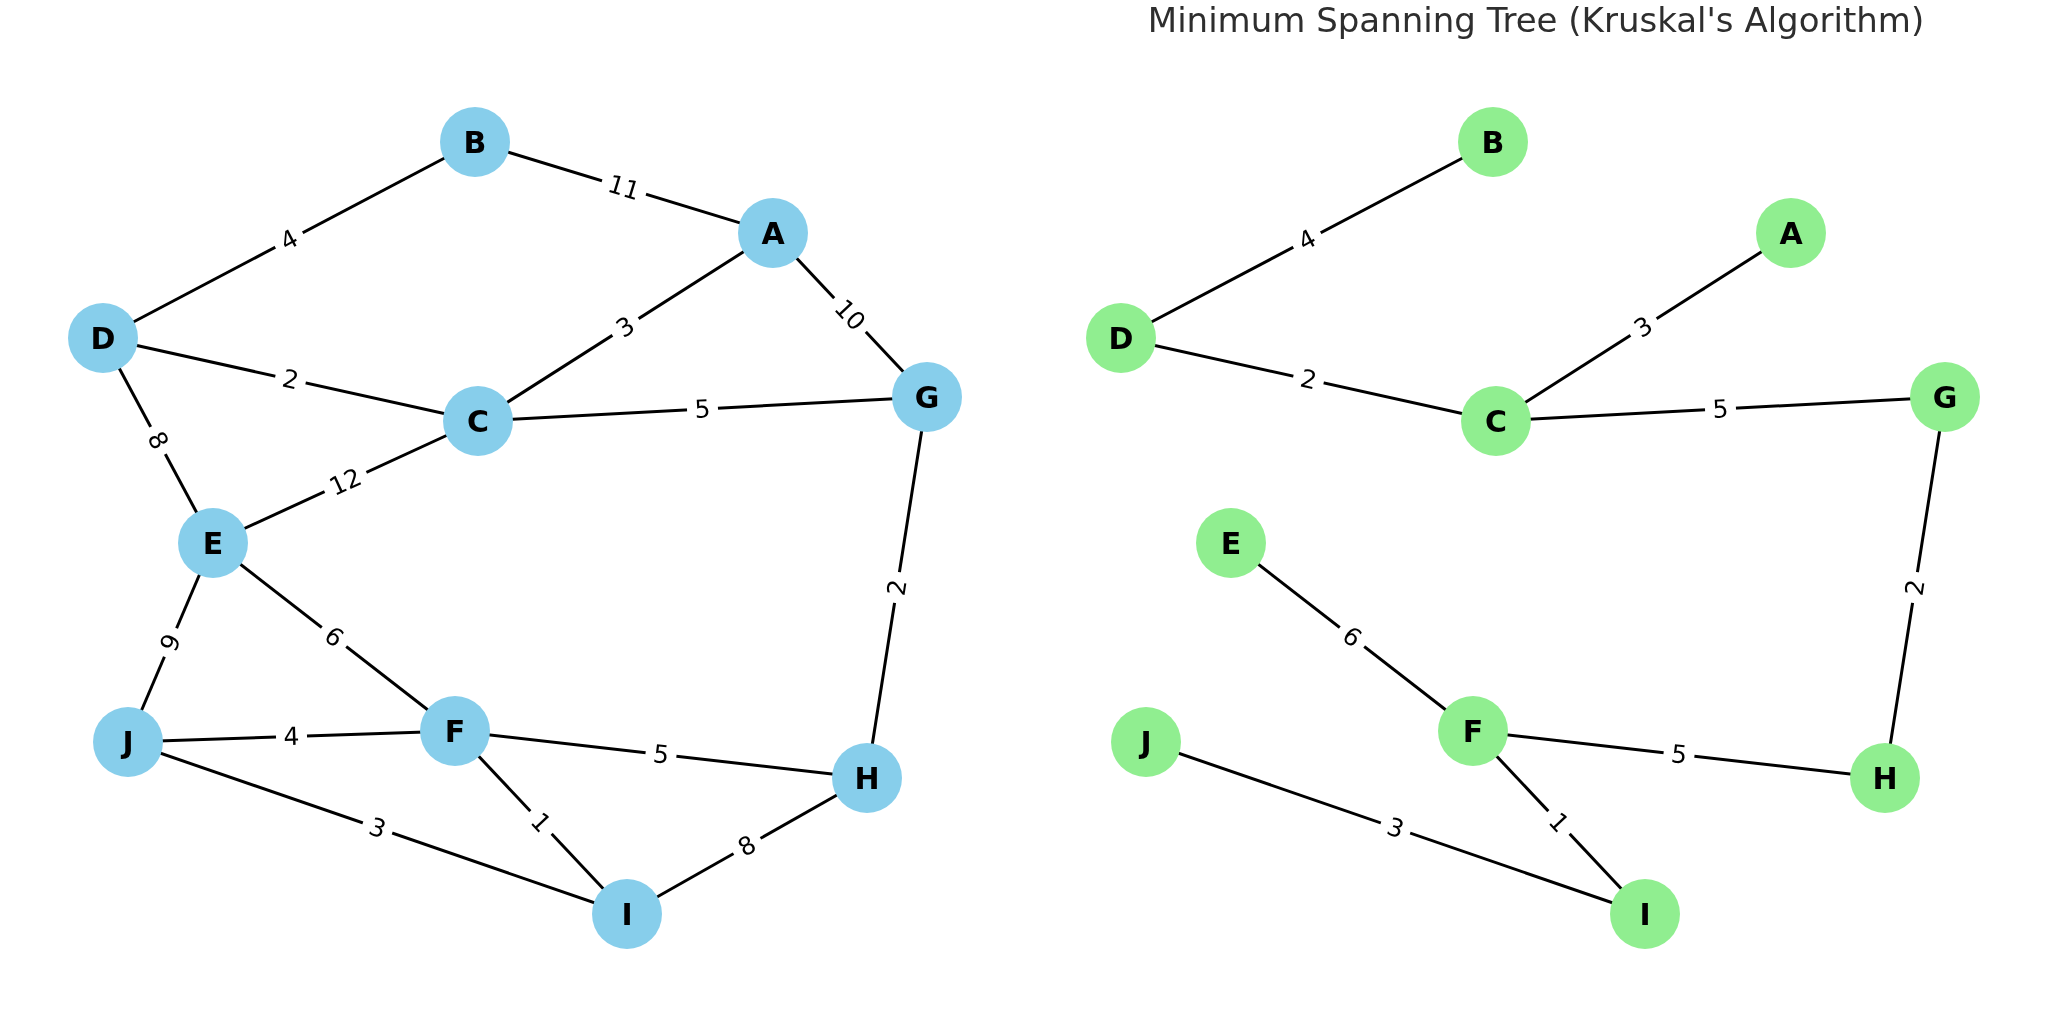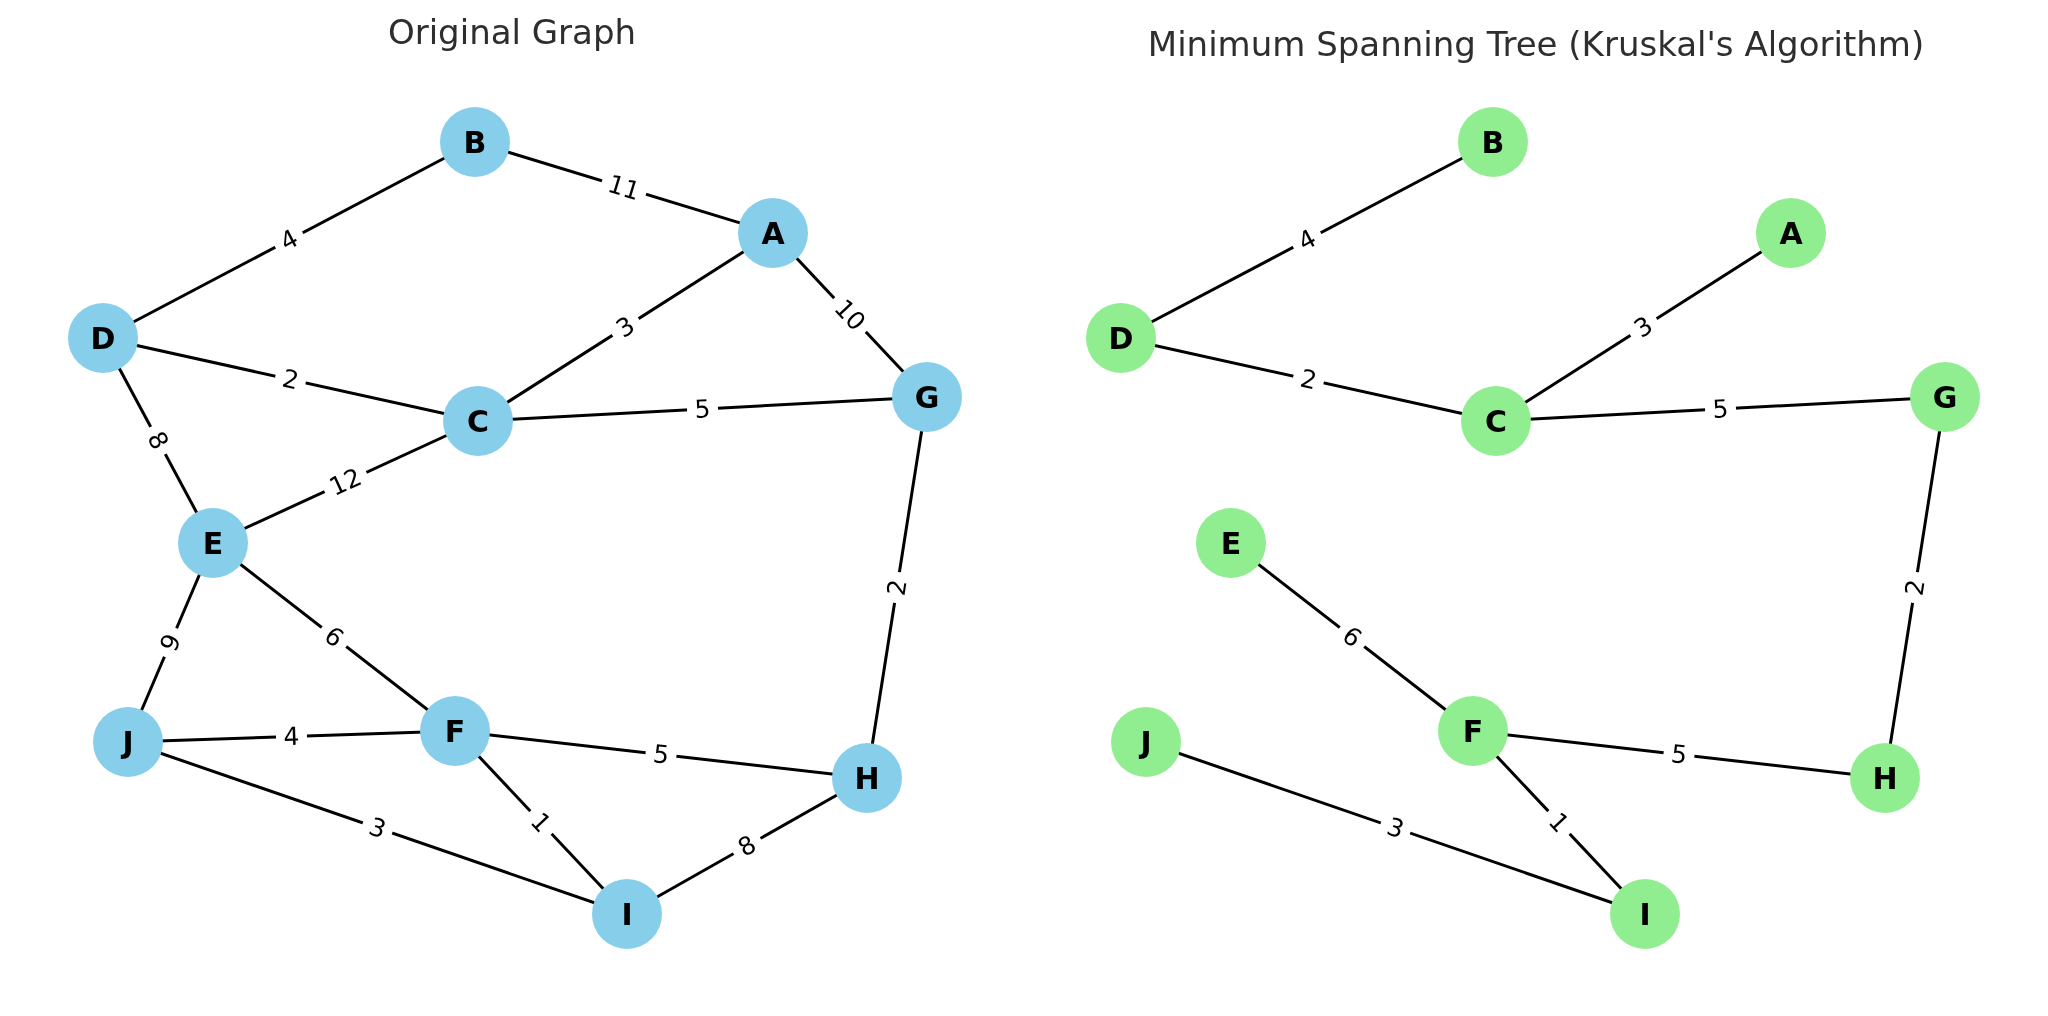--- a/index.html
+++ b/index.html
@@ -189,15 +189,14 @@
         <circle cx="1945" cy="397" r="35" fill="#90EE90"></circle>
         <text x="1945" y="397" text-anchor="middle" dominant-baseline="central" font-size="30px" font-weight="bold" fill="#000000">G</text>
         <circle cx="1885" cy="778" r="35" fill="#90EE90"></circle>
         <text x="1885" y="778" text-anchor="middle" dominant-baseline="central" font-size="30px" font-weight="bold" fill="#000000">H</text>
         <circle cx="1645" cy="914" r="35" fill="#90EE90"></circle>
         <text x="1645" y="914" text-anchor="middle" dominant-baseline="central" font-size="30px" font-weight="bold" fill="#000000">I</text>
         <circle cx="1146" cy="742" r="35" fill="#90EE90"></circle>
         <text x="1146" y="742" text-anchor="middle" dominant-baseline="central" font-size="30px" font-weight="bold" fill="#000000">J</text>
       </g>
     </svg>
-  <div class="panel-title" id="panel-title-0" style="left: 512px; top: 12px; color: rgb(46, 46, 46);">Original Graph</div>
-  <div class="panel-title" id="panel-title-1" style="left: 1536px; top: 24px; color: rgb(46, 46, 46);">Minimum Spanning Tree (Kruskal's Algorithm)</div>
+  <div class="panel-title" id="panel-title-1" style="left: 1536px; top: 0; color: rgb(46, 46, 46);">Minimum Spanning Tree (Kruskal's Algorithm)</div>
 </div>
 
 </body></html>

